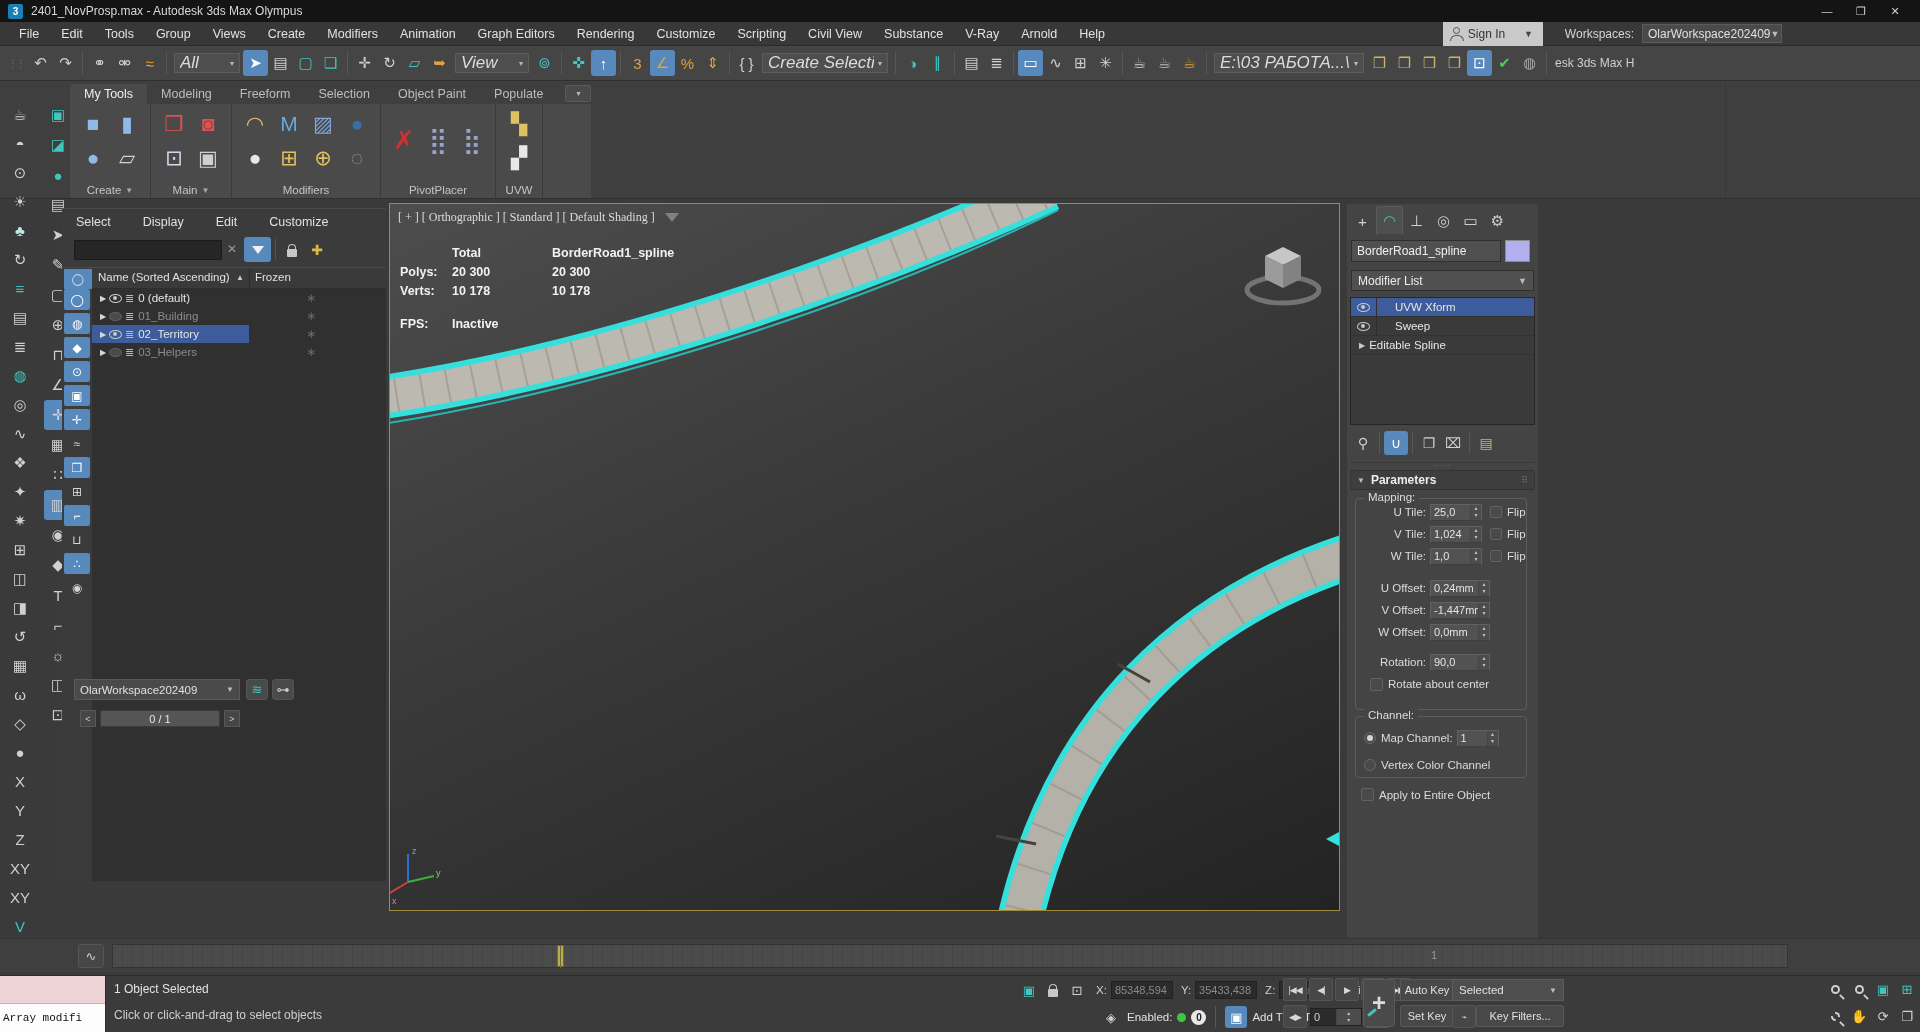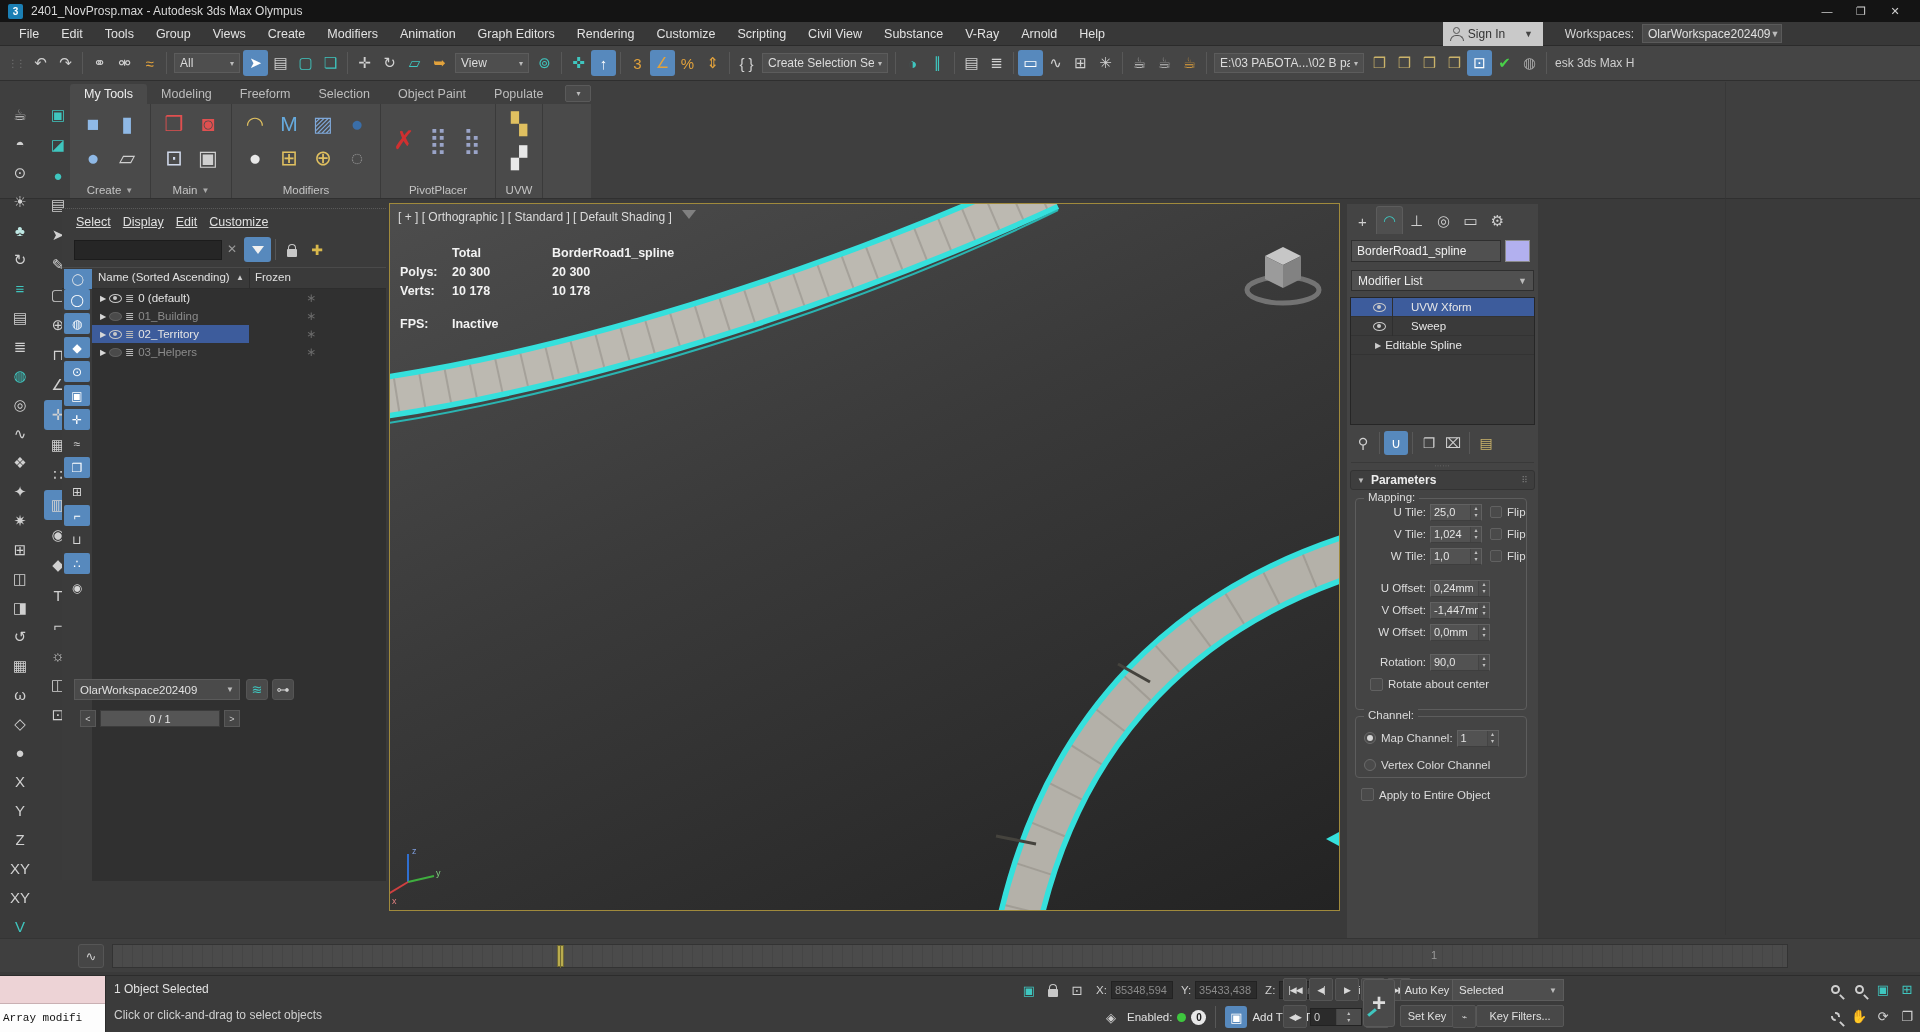--- a/index.html
+++ b/index.html
@@ -26,21 +26,21 @@
   .ws-dd { margin-left:8px; width:140px; height:19px; background:#4a4a4a; border:1px solid #5a5a5a; display:flex; align-items:center; padding:0 5px; color:#e0e0e0; }
   .ws-dd .arrow { margin-left:auto; font-size:9px; color:#bbb; }
 
   
   .maintb { position:absolute; left:0; top:46px; width:1920px; height:35px; background:#454545; border-bottom:1px solid #2f2f2f; display:flex; align-items:center; padding-left:4px; }
   .grip { color:#6f6f6f; font-size:10px; letter-spacing:-2px; margin:0 4px; }
   .tbtn { width:25px; height:26px; display:flex; align-items:center; justify-content:center; color:#d0d0d0; font-size:15px; border-radius:3px; flex:none; }
   .tbtn.on { background:#5789bd; color:#fff; }
   .vsep { width:1px; height:22px; background:#585858; margin:0 4px; flex:none; }
   .tb-dd { height:20px; background:#4e4e4e; border:1px solid #5c5c5c; display:flex; align-items:center; padding:0 5px; margin:0 3px; flex:none; overflow:hidden; }
-  .tb-dd-t { color:#dcdcdc; font-size:12px; white-space:nowrap; overflow:hidden; }
+  .tb-dd-t { color:#dcdcdc; font-size:17px; white-space:nowrap; overflow:hidden;font-style:italic; }
   .tb-dd-a { margin-left:auto; font-size:8px; color:#bbb; padding-left:4px; }
   .tb-text { color:#cfcfcf; font-size:12px; white-space:nowrap; margin:0 4px; }
 
   
   .ribbonband { position:absolute; left:0; top:81px; width:1920px; height:118px; background:#3f3f3f; border-bottom:1px solid #303030; }
   .ribbon { position:absolute; left:70px; top:0; }
   .rtabs { display:flex; height:23px; align-items:flex-end; }
   .rtab { padding:3px 14px; color:#bdbdbd; font-size:12.5px; }
   .rtab.active { background:#4a4a4a; color:#ededed; border-radius:3px 3px 0 0; }
   .rtab-config { width:26px; height:17px; background:#4a4a4a; border:1px solid #5a5a5a; border-radius:2px; margin-left:8px; margin-bottom:2px; display:flex; align-items:center; justify-content:center; color:#bbb; font-size:8px; }
@@ -53,21 +53,21 @@
   .rlabel .arrow { font-size:8px; color:#aaa; }
 
   
   .ltcol { position:absolute; display:flex; flex-direction:column; align-items:center; }
   .ltbtn { width:28px; height:29px; display:flex; align-items:center; justify-content:center; color:#d0d0d0; font-size:15px; border-radius:3px; flex:none; }
   .ltbtn.on { background:#5789bd; }
   #ltB .ltbtn { height:30px; }
 
   
   .explorer { position:absolute; left:62px; top:208px; width:324px; height:672px; background:#3b3b3b; border-top:1px dotted #5a5a5a; }
-  .exp-menus { position:absolute; left:14px; top:0; height:26px; display:flex; align-items:center; gap:12px;text-decoration:underline; }
+  .exp-menus { position:absolute; left:14px; top:0; height:26px; display:flex; align-items:center; gap:32px; }
   .exp-menus span { color:#e0e0e0; font-size:12.5px; }
   .exp-search { position:absolute; left:0; top:26px; width:324px; height:30px; }
   .exp-input { position:absolute; left:12px; top:5px; width:148px; height:20px; background:#262626; border:1px solid #1c1c1c; color:#ddd; padding:0 4px; font-size:11px; }
   .exp-clear { position:absolute; left:165px; top:7px; color:#9a9a9a; font-size:12px; }
   .exp-filterbtn { position:absolute; left:182px; top:2px; width:27px; height:25px; background:#5789bd; border-radius:3px; display:flex; align-items:center; justify-content:center; }
   .exp-ssep { position:absolute; left:213px; top:4px; width:1px; height:21px; background:#555; }
   .exp-lock { position:absolute; left:219px; top:4px; width:22px; height:22px; display:flex; align-items:center; justify-content:center; }
   .exp-pin { position:absolute; left:243px; top:3px; width:24px; height:24px; display:flex; align-items:center; justify-content:center; color:#d8b84c; font-size:14px; }
   .exp-head { position:absolute; left:0; top:58px; width:324px; height:22px; background:#3a3a3a; border-top:1px solid #4a4a4a; border-bottom:1px solid #2d2d2d; }
   .exp-head-filter { position:absolute; left:2px; top:1px; width:28px; height:20px; background:#5789bd; display:flex; align-items:center; justify-content:center; color:#eee; font-size:11px; }
@@ -97,38 +97,38 @@
   .wsbar .ws-dd2 { position:absolute; left:12px; top:3px; width:166px; height:21px; background:#4a4a4a; border:1px solid #5a5a5a; display:flex; align-items:center; padding:0 5px; font-size:11.5px; color:#e0e0e0; }
   .wsbar .ws-dd2 .arrow { margin-left:auto; font-size:8px; color:#bbb; }
   #wsIcons { position:absolute; left:184px; top:3px; display:flex; gap:4px; }
   #wsIcons .tbtn { width:22px; height:21px; font-size:13px; background:#4a4a4a; border:1px solid #555; }
   .timenav { position:absolute; left:62px; top:708px; width:324px; height:24px; }
   .tn-btn { position:absolute; top:2px; width:16px; height:17px; background:#464646; border:1px solid #585858; color:#ccc; display:flex; align-items:center; justify-content:center; font-size:9px; }
   .tn-field { position:absolute; left:38px; top:2px; width:120px; height:17px; background:#555; border:1px solid #3c3c3c; display:flex; align-items:center; justify-content:center; color:#e6e6e6; font-size:11px; }
 
   
   .viewport { position:absolute; left:389px; top:203px; width:951px; height:708px; border:1px solid #a08a3c; background:linear-gradient(155deg,#4d4d4d 0%,#3a3a3a 42%,#232323 100%); overflow:hidden; }
-  .vphead { position:absolute; left:8px; top:6px; font-size:12px; color:#dcdcdc; display:flex; align-items:flex-start; gap:10px; z-index:3; }
+  .vphead { position:absolute; left:8px; top:6px; font-size:12px; color:#dcdcdc; display:flex; align-items:center; gap:10px; z-index:3;font-family:Liberation Serif, serif; }
   .ci-funnel { width:0; height:0; border-left:7px solid transparent; border-right:7px solid transparent; border-top:9px solid #808080; display:inline-block; }
   .vstats { position:absolute; left:10px; top:40px; display:grid; grid-template-columns:52px 100px auto; font-weight:bold; font-size:12.5px; color:#f2f2f2; line-height:19px; z-index:3; }
   .vstats .gap { height:14px; grid-column:1 / 4; }
   .vp-svg { position:absolute; left:0; top:0; }
 
   
   .cmdpanel { position:absolute; left:1347px; top:204px; width:191px; height:768px; background:#444; }
   .cp-tabs { position:absolute; left:2px; top:0; height:30px; display:flex; align-items:flex-end; }
   .cptab { width:27px; height:26px; display:flex; align-items:center; justify-content:center; color:#cfcfcf; font-size:15px; }
   .cptab.on { background:#4f4f4f; border:1px solid #5c5c5c; border-bottom:none; border-radius:3px 3px 0 0; height:28px; }
   .cp-name { position:absolute; left:4px; top:36px; width:183px; height:22px; }
   .cp-namefield { position:absolute; left:0; top:0; width:150px; height:22px; background:#505050; border:1px solid #2f2f2f; color:#f0f0f0; display:flex; align-items:center; padding:0 5px; font-size:12px; }
   .cp-swatch { position:absolute; left:154px; top:0; width:25px; height:22px; background:#b2b0ef; border:1px solid #8a8a8a; }
   .cp-modlist { position:absolute; left:4px; top:66px; width:183px; height:21px; background:#505050; border:1px solid #2f2f2f; display:flex; align-items:center; padding:0 6px; color:#ececec; }
   .cp-modlist .arrow { margin-left:auto; font-size:9px; color:#bbb; }
   .cp-stack { position:absolute; left:3px; top:93px; width:185px; height:128px; background:#3a3a3a; border:1px solid #262626; }
-  .strow { height:19px; display:flex; align-items:center; border-bottom:1px solid #333;padding-left:16px; }
+  .strow { height:19px; display:flex; align-items:center; border-bottom:1px solid #333; }
   .strow.sel { background:#3d5c9c; }
   .steye { width:26px; height:19px; border-right:1px solid #2f2f2f; display:flex; align-items:center; justify-content:center; flex:none; }
   .strow .eye { margin:0; }
   .stlab { margin-left:18px; font-size:11.5px; color:#e6e6e6; }
   .strow.exp .stlab { margin-left:4px; }
   .stexp { padding-left:8px; font-size:8px; color:#ccc; }
   .cp-stacktools { position:absolute; left:4px; top:226px; height:26px; display:flex; align-items:center; }
   .cp-stacktools .tbtn { width:24px; height:24px; font-size:14px; }
   .cp-sepdots { position:absolute; left:4px; top:258px; width:183px; border-top:1px solid #393939; text-align:center; color:#7a7a7a; font-size:7px; line-height:5px; letter-spacing:1px; }
   .rollout-h { position:absolute; left:3px; top:266px; width:185px; height:20px; background:#3e3e3e; border:1px solid #333; border-radius:3px; display:flex; align-items:center; padding:0 6px; gap:6px; }

